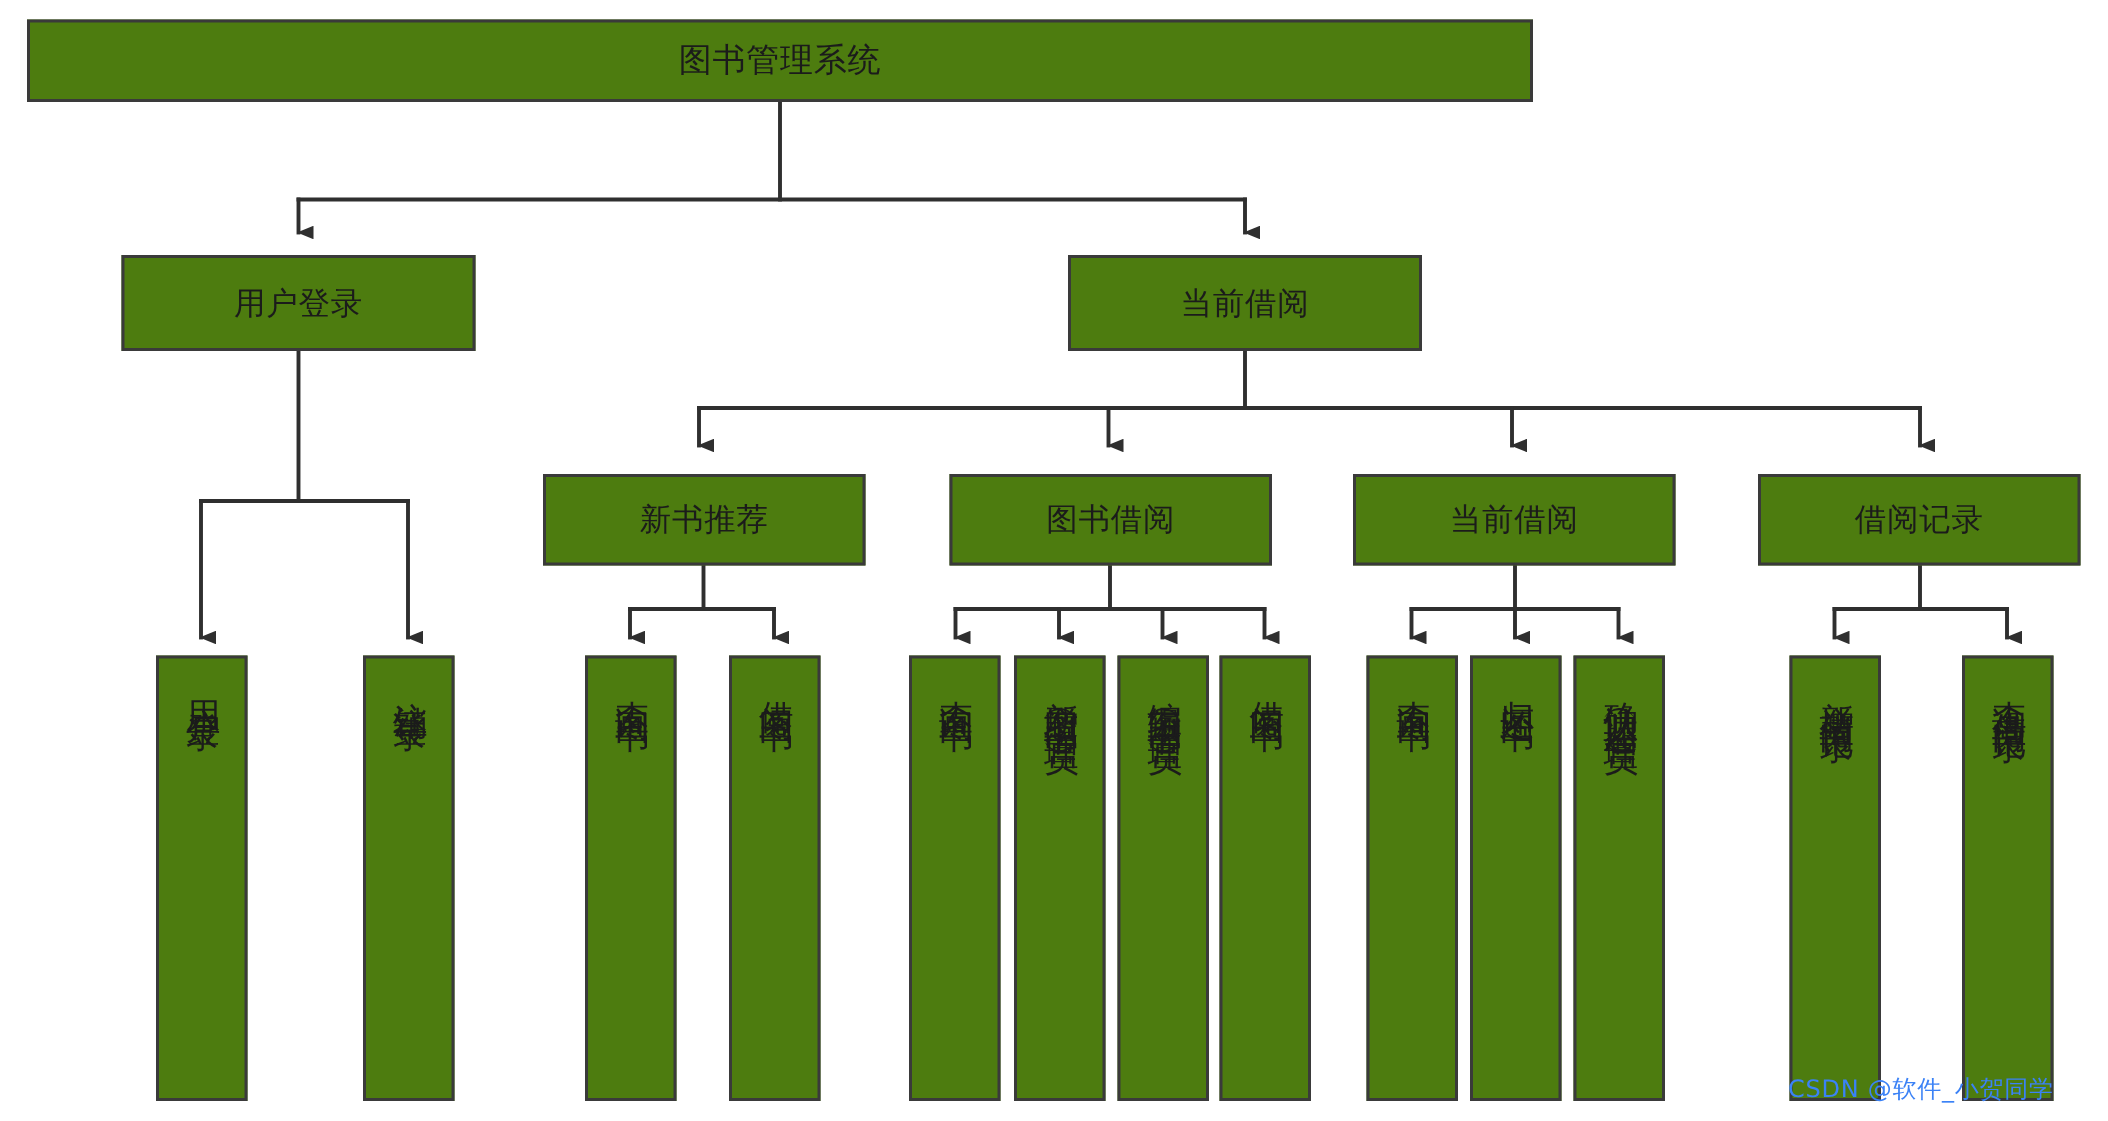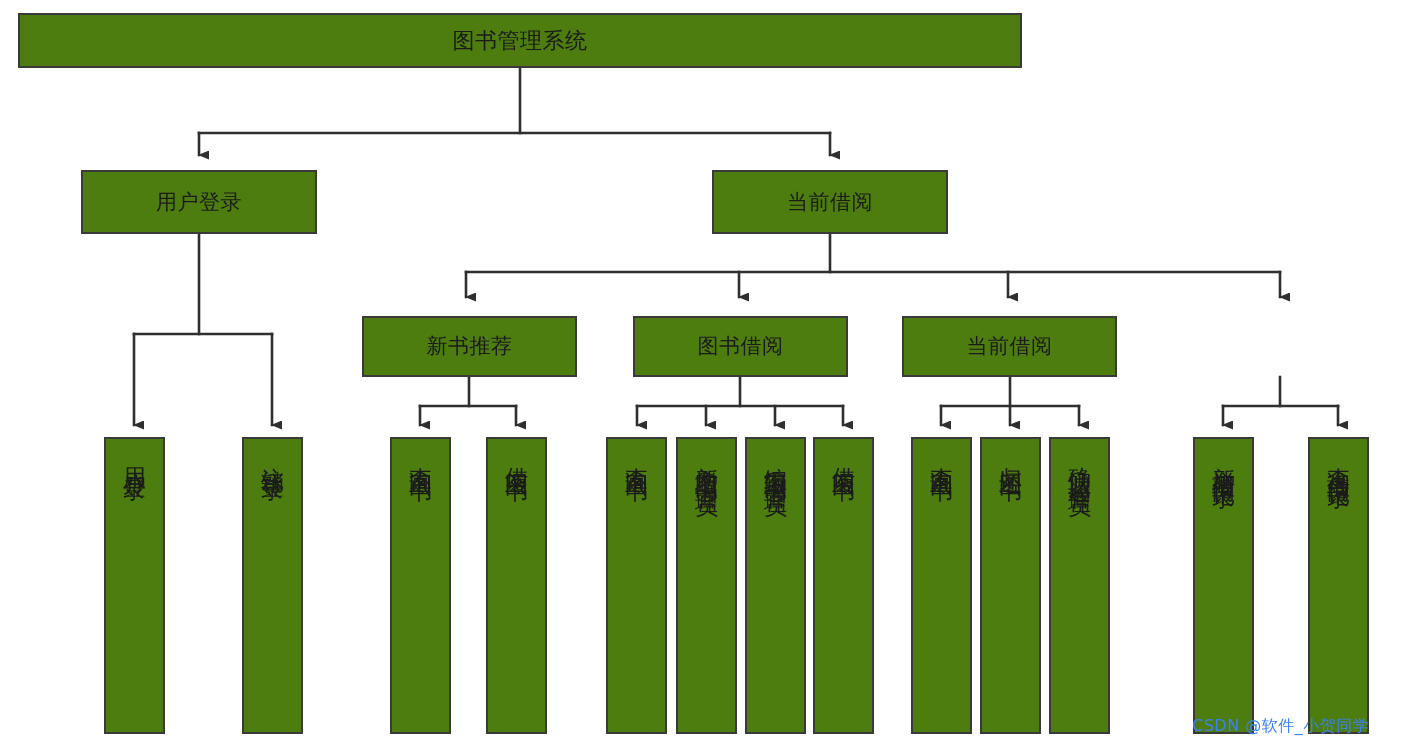--- a/index.html
+++ b/index.html
@@ -140,20 +140,23 @@
   </div>
 
   <div class="node horiz" style="left:362px; top:316px; width:215px; height:61px;">
     <span class="label">新书推荐</span>
   </div>
 
   <div class="node horiz" style="left:902px; top:316px; width:215px; height:61px;">
     <span class="label">当前借阅</span>
   </div>
 
+  <div class="node horiz" style="left:1172px; top:316px; width:215px; height:61px;">
+    <span class="label">借阅记录</span>
+  </div>
 
   <div class="node vert" style="left:104px; top:437px; width:61px; height:297px;">
     <span class="label">用户登录</span>
   </div>
 
   <div class="node vert" style="left:242px; top:437px; width:61px; height:297px;">
     <span class="label">注销登录</span>
   </div>
 
   <div class="node vert" style="left:390px; top:437px; width:61px; height:297px;">

